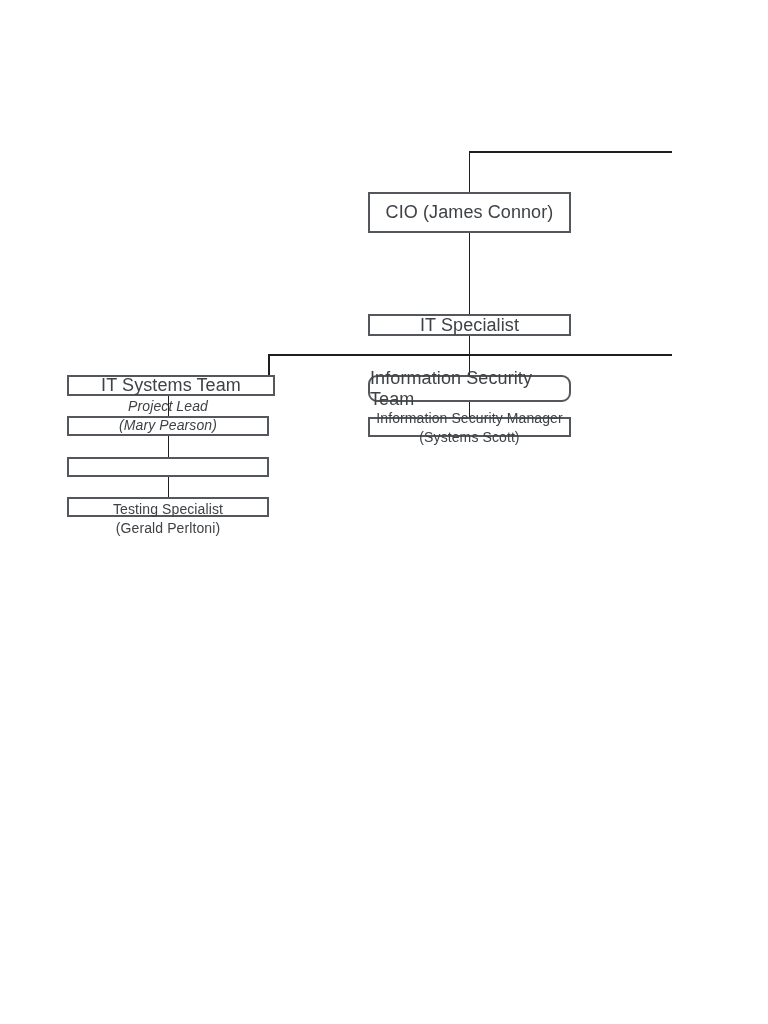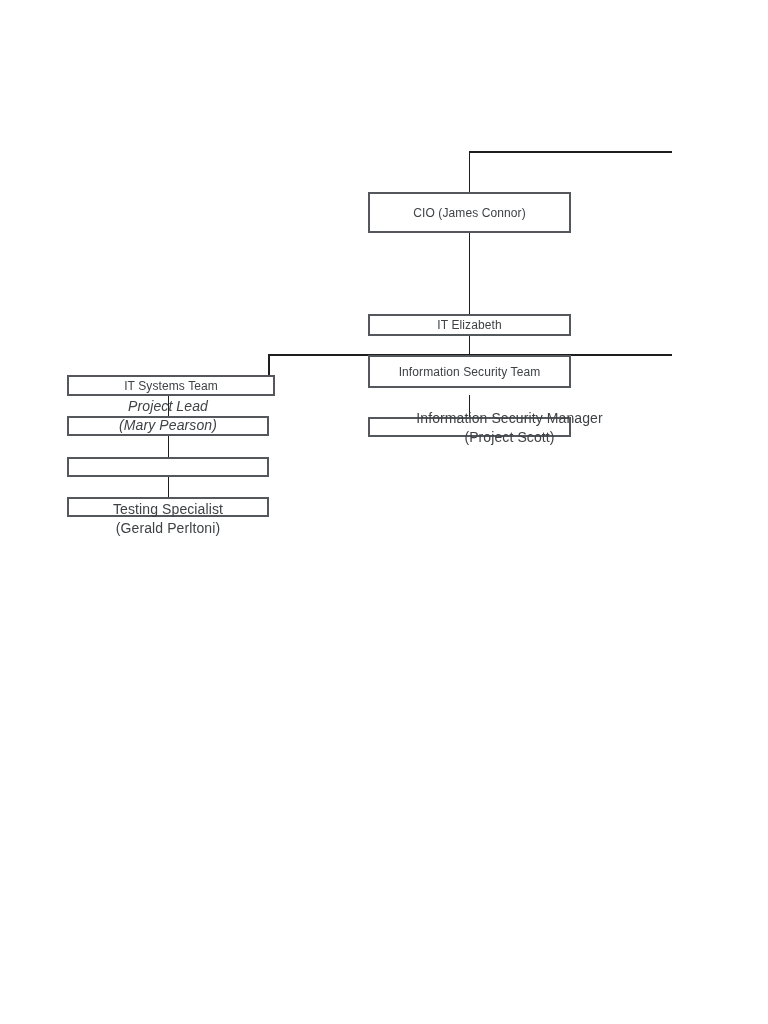--- a/index.html
+++ b/index.html
@@ -33,45 +33,45 @@
   #e-ist-ism    { left: 468.5px; top: 395px;   width: 1.5px; height: 23px; }
   
   .node {
     position: absolute;
     box-sizing: border-box;
     border: 2px solid #54575b;
     background: #ffffff;
     display: flex;
     align-items: center;
     justify-content: center;
-    font-size: 12px;
+    font-size: 18px;
     letter-spacing: 0.1px;
     z-index: 2;
   }
   #n-cio      { left: 368px; top: 192px; width: 203px; height: 41px; }
   #n-dept     { left: 368px; top: 314px; width: 203px; height: 22px; }
   #n-systems  { left: 67px;  top: 375px; width: 208px; height: 21px; }
-  #n-infosec  { left: 368px; top: 355px; width: 203px; height: 33px; }
+  #n-infosec  { left: 368px; top: 375px; width: 203px; height: 27px; border-radius: 9px; }
   #n-mary     { left: 67px;  top: 416px; width: 202px; height: 20px; }
   #n-eliz     { left: 67px;  top: 457px; width: 202px; height: 20px; }
   #n-gerald   { left: 67px;  top: 497px; width: 202px; height: 20px; }
   #n-ism      { left: 368px; top: 417px; width: 203px; height: 20px; }
   
   .label2 {
     position: absolute;
     text-align: center;
     font-size: 14px;
     line-height: 19px;
     letter-spacing: 0.1px;
     z-index: 3;
   }
   #l-mary   { left: 67px;  top: 397px; width: 202px; font-style: italic; }
   #l-eliz   { left: 67px;  top: 438px; width: 202px; }
   #l-gerald { left: 67px;  top: 477px; width: 202px; margin-top: 23px; }
-  #l-ism    { left: 368px; top: 409px; width: 203px; padding-left: 40px; }
+  #l-ism    { left: 368px; top: 409px; width: 203px; }
   .label2 span { display: block; }
 </style>
 </head>
 <body>
 
 <div id="canvas">
 
   <div class="edge" id="e-parent-v"></div>
   <div class="edge" id="e-parent-h"></div>
   <div class="edge" id="e-cio-dept"></div>
@@ -80,21 +80,21 @@
   <div class="edge" id="e-drop-sys"></div>
   <div class="edge" id="e-sys-ml"></div>
   <div class="edge" id="e-ml-ew"></div>
   <div class="edge" id="e-ew-gp"></div>
   <div class="edge" id="e-ist-ism"></div>
 
   <div class="node" id="n-cio">
     <span>CIO (James Connor)</span>
   </div>
   <div class="node" id="n-dept">
-    <span>IT Elizabeth</span>
+    <span>IT Specialist</span>
   </div>
   <div class="node" id="n-systems">
     <span>IT Systems Team</span>
   </div>
   <div class="node" id="n-infosec">
     <span>Information Security Team</span>
   </div>
 
   <div class="node" id="n-mary"></div>
   <div class="node" id="n-eliz"></div>
@@ -104,16 +104,16 @@
   <div class="label2" id="l-mary">
     <span>Project Lead</span>
     <span>(Mary Pearson)</span>
   </div>
   <div class="label2" id="l-gerald">
     <span>Testing Specialist</span>
     <span>(Gerald Perltoni)</span>
   </div>
   <div class="label2" id="l-ism">
     <span>Information Security Manager</span>
-    <span>(Project Scott)</span>
+    <span>(Systems Scott)</span>
   </div>
 
 </div>
 
 </body></html>

